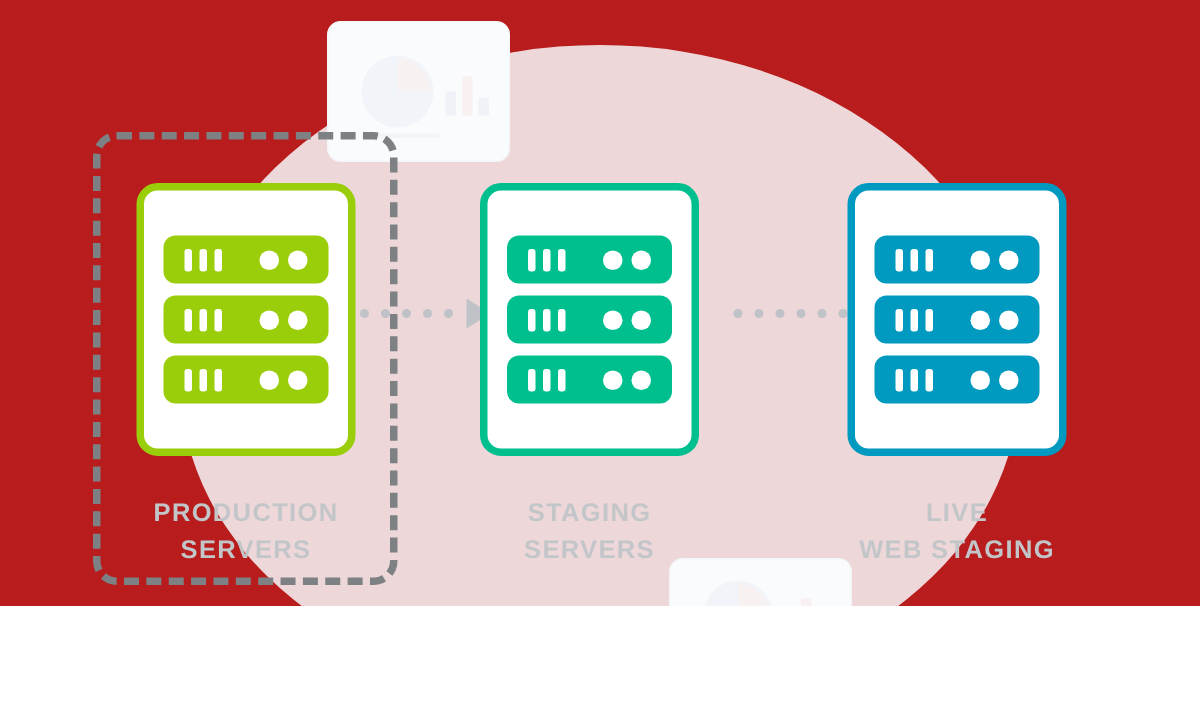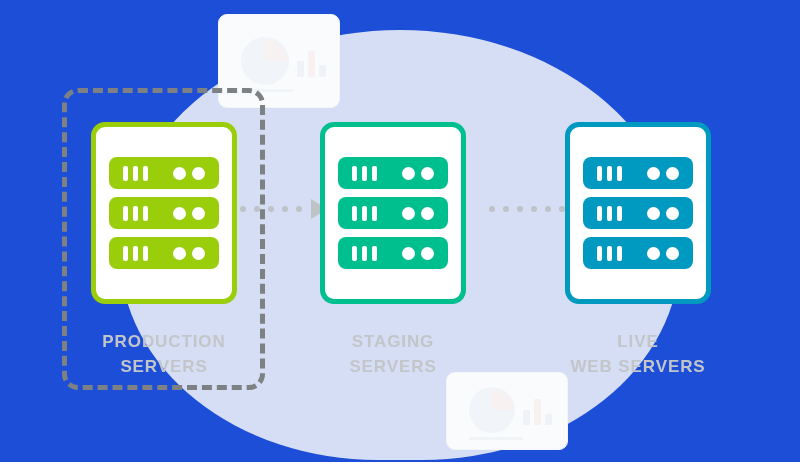--- a/index.html
+++ b/index.html
@@ -9,22 +9,22 @@
   body {
     width: 800px;
     height: 470px;
     background: #ffffff;
     font-family: "Liberation Sans", sans-serif;
     overflow: hidden;
   }
   #stage {
     position: relative;
     width: 800px;
-    height: 462px;
-    background: #1d4ed8;
+    height: 404px;
+    background: #b91c1c;
     overflow: hidden;
   }
 
   
   .bg-blob {
     position: absolute;
     left: 120px;
     top: 30px;
     width: 560px;
     height: 430px;
@@ -340,16 +340,16 @@
             <span class="tick"></span>
             <span class="tick"></span>
         </span>
         <span class="bar-dots">
           <span class="dot"></span>
             <span class="dot"></span>
         </span>
       </div>
     </div>
     <div class="col-label">LIVE
-WEB SERVERS</div>
+WEB STAGING</div>
   </div>
 
 </div>
 
 </body></html>

